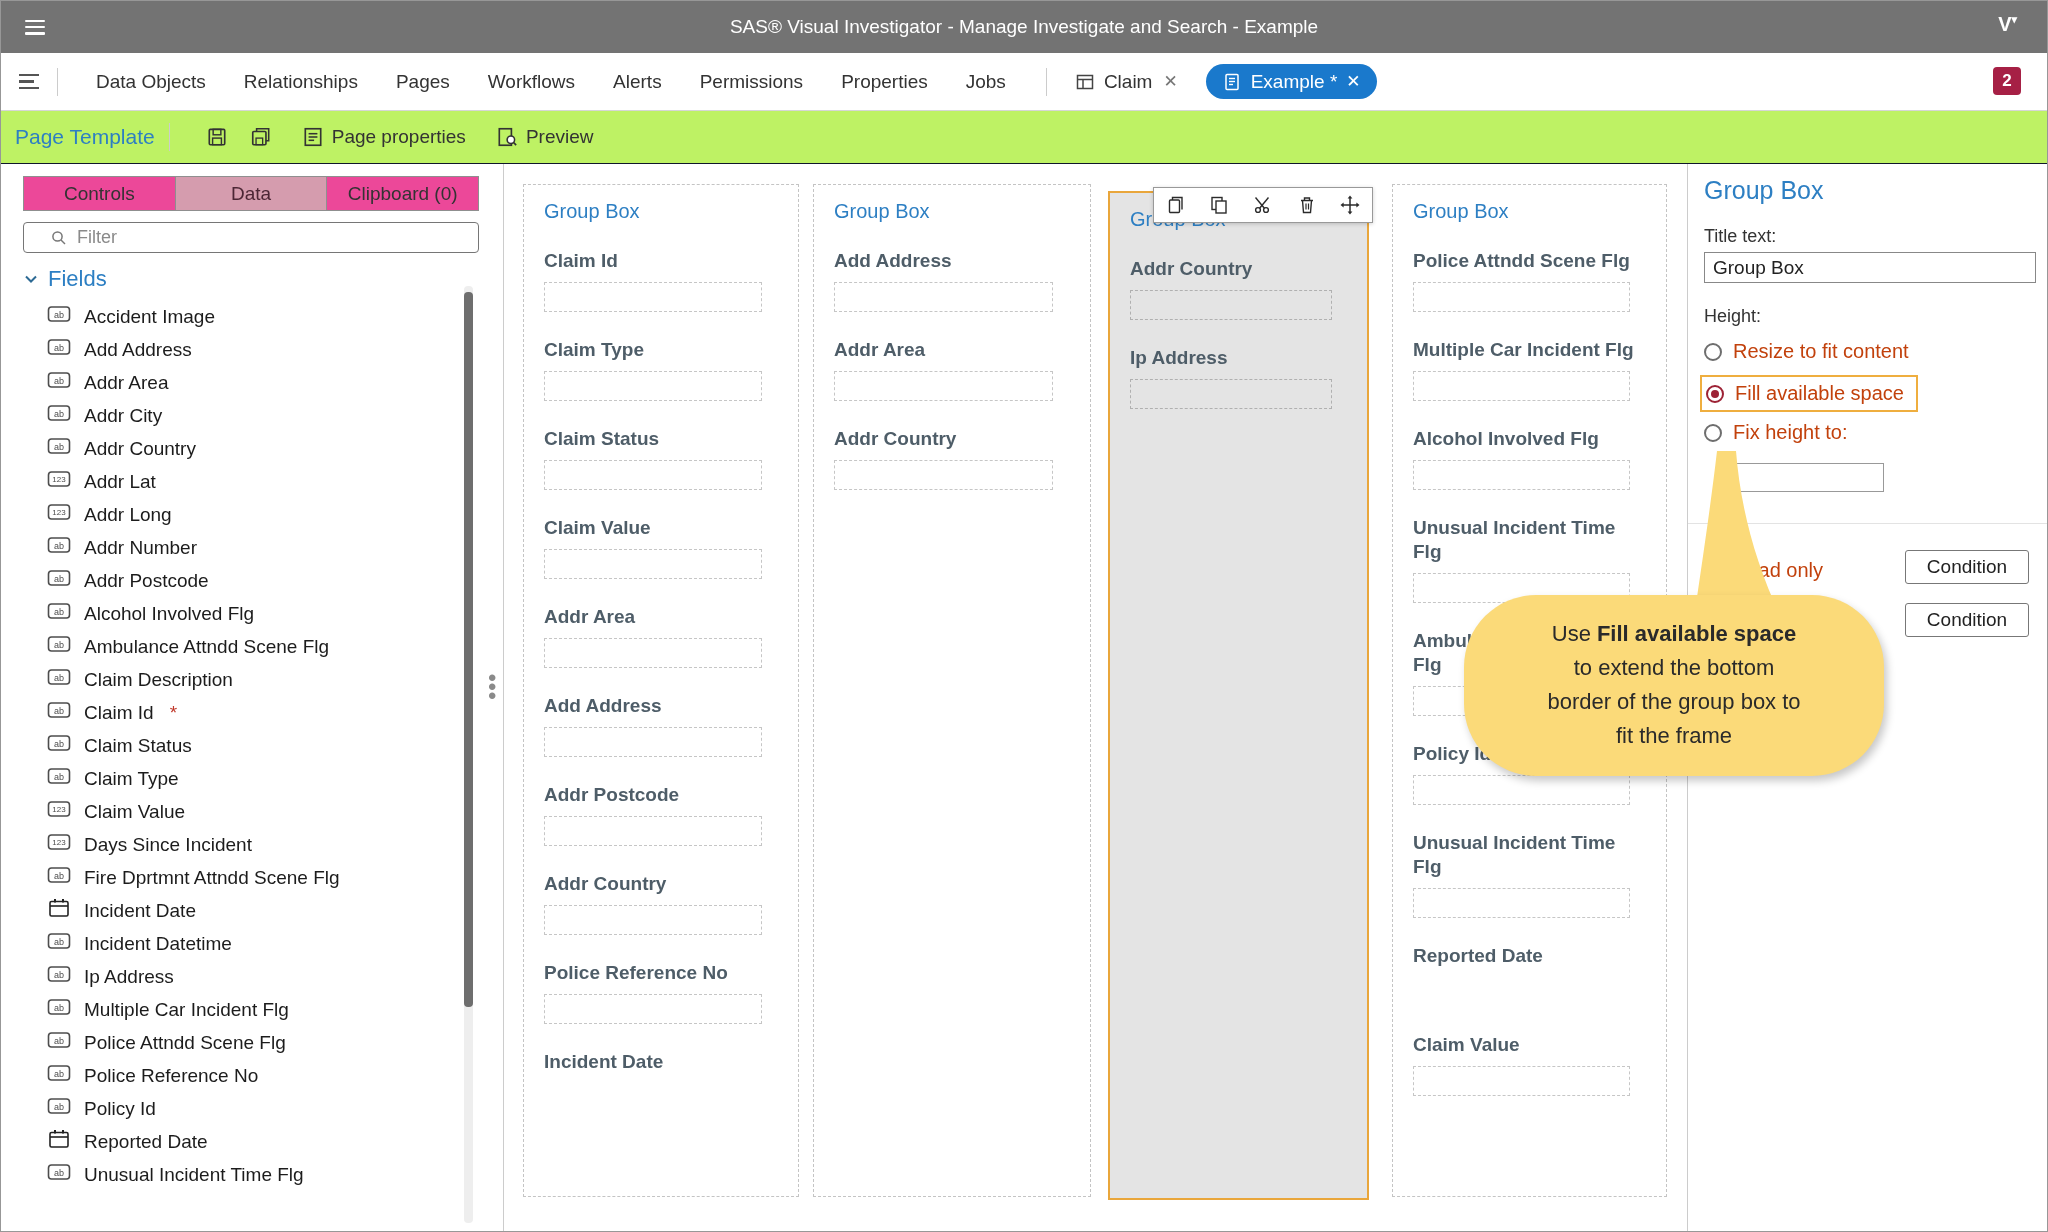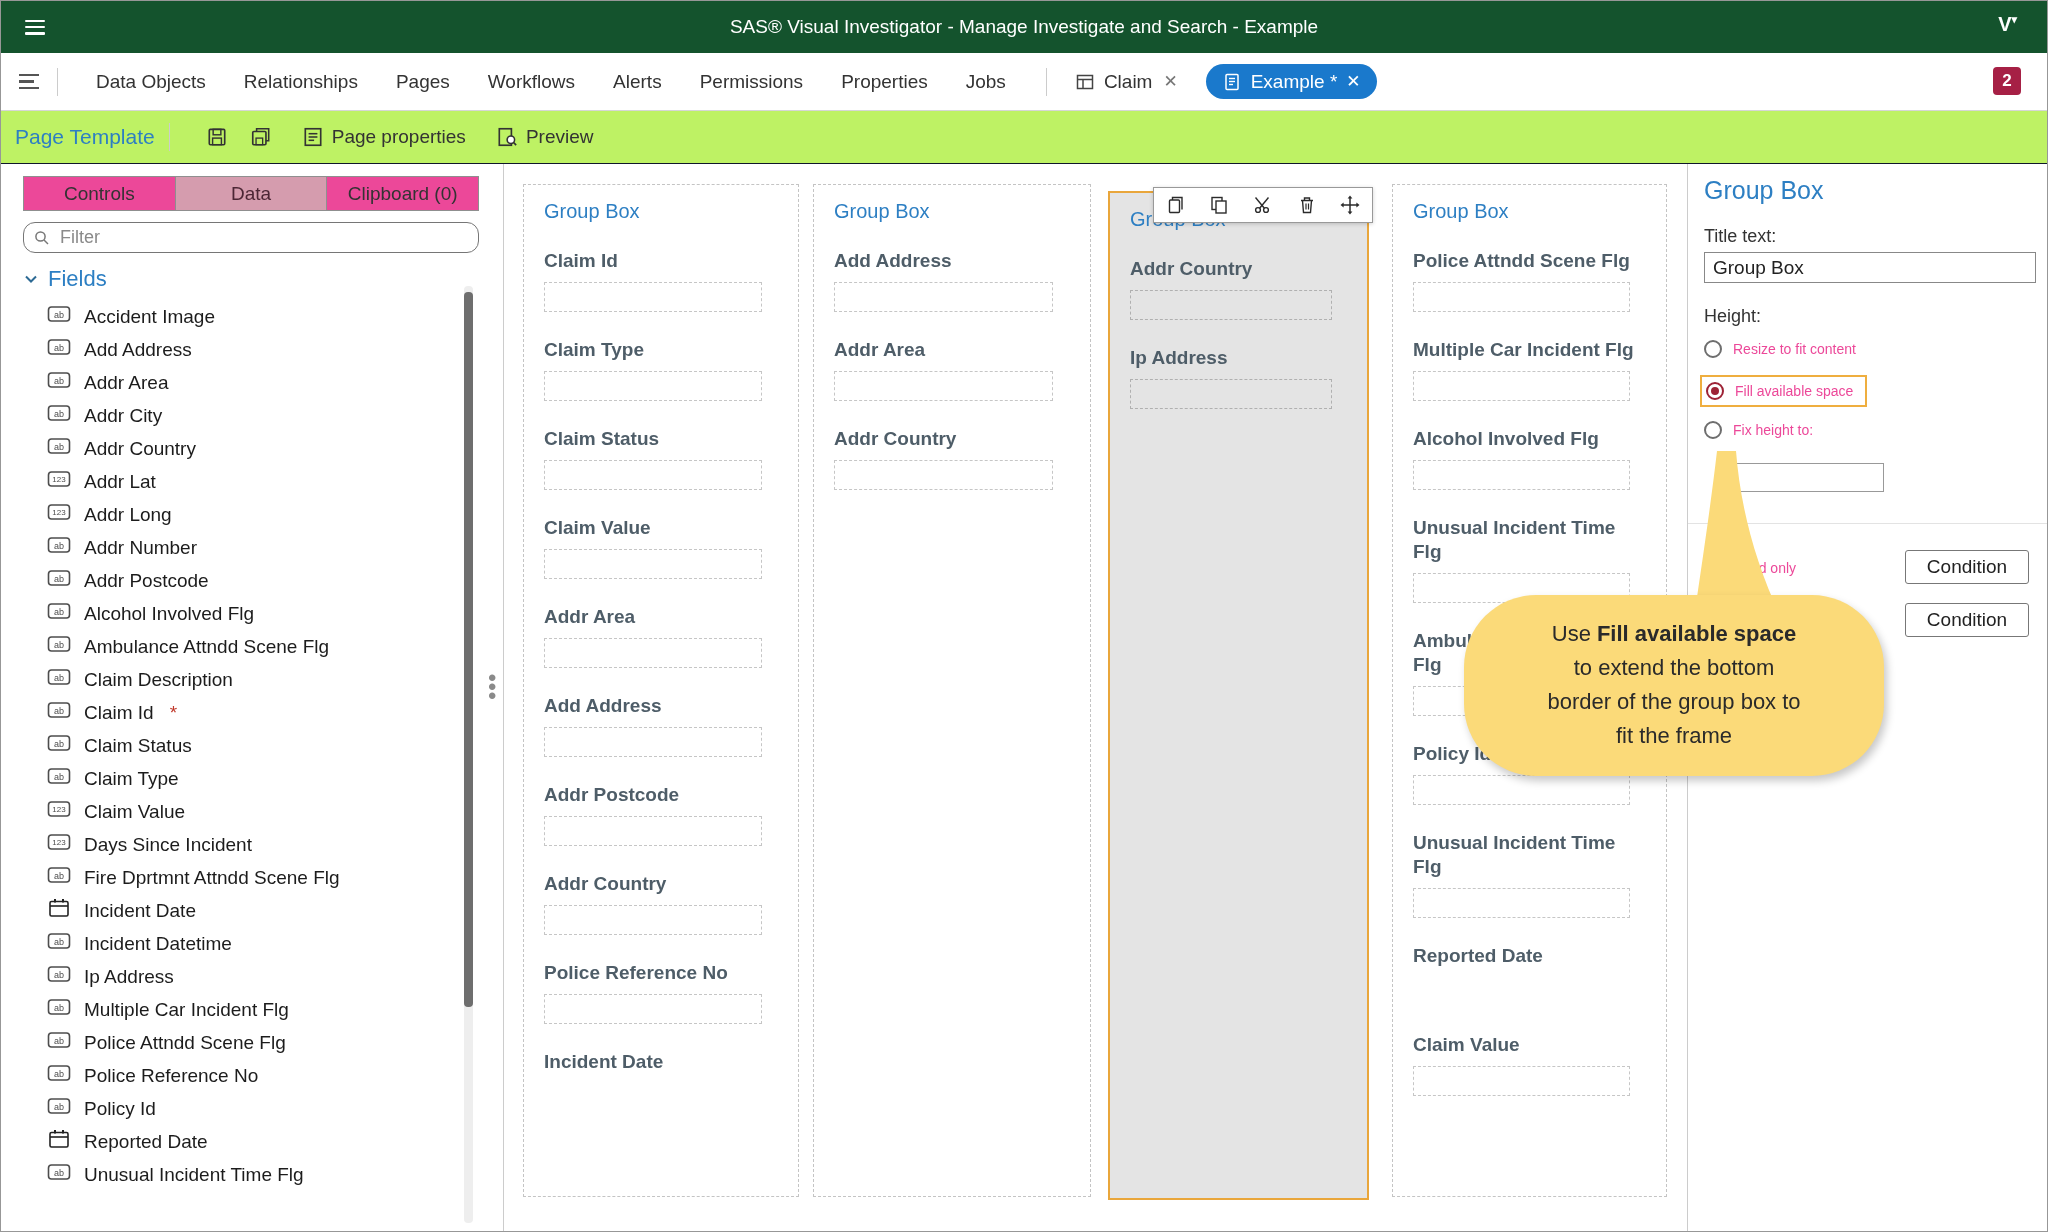--- a/index.html
+++ b/index.html
@@ -4,21 +4,21 @@
 <style>
   * { box-sizing: border-box; }
   html,body { margin:0; padding:0; }
   body {
     width:2048px; height:1232px; position:relative; overflow:hidden;
     font-family:"Liberation Sans", sans-serif; background:#fff;
   }
   .page { position:absolute; inset:0; border:1px solid #979797; background:#fff; overflow:hidden; }
 
   
-  .topbar { position:absolute; left:0; top:0; right:0; height:52px; background:#14532d; }
+  .topbar { position:absolute; left:0; top:0; right:0; height:52px; background:#737373; }
   .hamburger { position:absolute; left:24px; top:15px; width:22px; height:22px; cursor:pointer; }
   .hamburger i { display:block; width:20px; height:2.6px; background:#fff; margin:3.6px 0; border-radius:1px; }
   .topbar-title { position:absolute; left:0; right:0; top:0; height:52px; line-height:52px;
     text-align:center; color:#fff; font-size:19px; }
   .avatar { position:absolute; right:30px; top:12px; color:#fff; font-size:20px; font-weight:bold; cursor:pointer; }
   .avatar .dot { font-size:11px; vertical-align:top; }
 
   
   .navbar { position:absolute; left:0; top:52px; right:0; height:58px; background:#fff;
     border-bottom:1px solid #d6d6d6; display:flex; align-items:center; }
@@ -47,21 +47,21 @@
   svg.ic { display:block; }
 
   
   .sidebar { position:absolute; left:0; top:163px; width:503px; bottom:0; background:#fff; border-right:1px solid #ccc; }
   .seg { position:absolute; left:22px; top:12px; width:456px; height:35px; display:flex; border:1px solid #8f8f8f; }
   .seg-item { flex:1; display:flex; align-items:center; justify-content:center; font-size:19px; color:#333;
     background:#ec4899; border-right:1px solid #8f8f8f; cursor:pointer; white-space:nowrap; }
   .seg-item:last-child { border-right:none; }
   .seg-item.active { background:#d59cae; color:#4c2635; }
   .filter { position:absolute; left:22px; top:58px; width:456px; height:31px; border:1px solid #767676;
-    border-radius:12px; display:flex; align-items:center; padding-left:9px; gap:7px; }
+    border-radius:4px; display:flex; align-items:center; padding-left:26px; gap:7px; }
   .filter input { border:none; outline:none; font-size:18px; color:#333; width:390px;
     font-family:"Liberation Sans", sans-serif; }
   .filter input::placeholder { color:#8a8a8a; }
   .fields-header { position:absolute; left:22px; top:102px; display:flex; align-items:center; gap:9px; cursor:pointer; }
   .fields-title { color:#2d7fc3; font-size:22px; }
   .fields-list { position:absolute; left:0; top:136px; right:40px; bottom:0; overflow:hidden; }
   .fields-list ul { list-style:none; margin:0; padding:0; }
   .fields-list li { height:33px; display:flex; align-items:center; padding-left:46px; gap:13px;
     font-size:19px; color:#1c1c1c; cursor:pointer; white-space:nowrap; }
   .req { color:#c0392b; margin-left:3px; }
@@ -97,21 +97,21 @@
   .p-label { position:absolute; font-size:18px; color:#333; }
   #lbl-title-text { left:16px; top:62px; }
   .panel-input { position:absolute; left:16px; top:88px; width:332px; height:31px; border:1px solid #888;
     font-size:19px; padding:0 8px; font-family:"Liberation Sans", sans-serif; color:#222; }
   #lbl-height { left:16px; top:142px; }
   .opt-row { position:absolute; display:flex; align-items:center; gap:11px; cursor:pointer; }
   .radio { width:18px; height:18px; border:2px solid #6e6e6e; border-radius:50%; background:#fff; position:relative; flex:0 0 auto; }
   .opt-row.selected .radio { border-color:#9d2235; }
   .opt-row.selected .radio::after { content:""; position:absolute; left:3px; top:3px; width:8px; height:8px;
     border-radius:50%; background:#9d2235; }
-  .opt-label { font-size:14px; color:#ec4899; white-space:nowrap; }
+  .opt-label { font-size:20px; color:#c2410c; white-space:nowrap; }
   .opt-row.highlight { border:2px solid #efae3f; padding:5px 12px 5px 4px; }
   .fix-input { position:absolute; left:42px; top:299px; width:154px; height:29px; border:1px solid #999;
     font-family:"Liberation Sans", sans-serif; font-size:18px; padding:0 6px; }
   .panel-divider { position:absolute; left:0px; right:0px; top:359px; height:1px; background:#e3e3e3; }
   .readonly-row { position:absolute; left:16px; top:395px; display:flex; align-items:center; gap:11px; }
   .checkbox { width:18px; height:18px; border:2px solid #777; background:#fff; cursor:pointer; flex:0 0 auto; }
   .condition-btn { position:absolute; right:18px; width:124px; height:34px; border:1px solid #777; border-radius:3px;
     background:#fff; font-size:19px; color:#222; display:flex; align-items:center; justify-content:center; cursor:pointer; }
   #cond-0 { top:386px; } #cond-1 { top:439px; }
 

